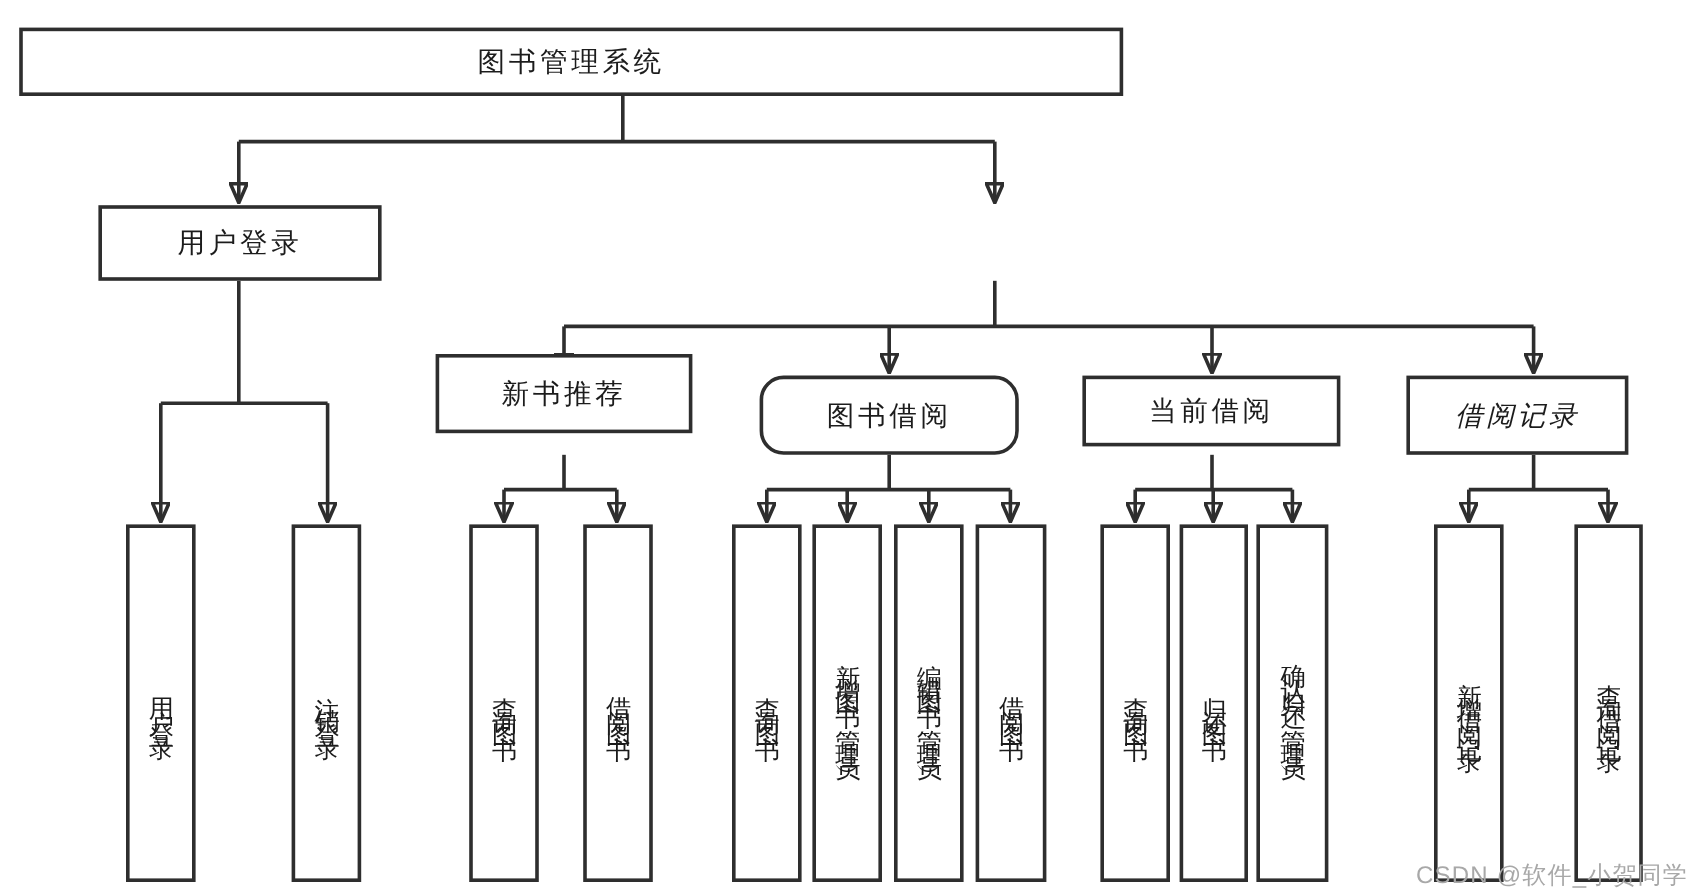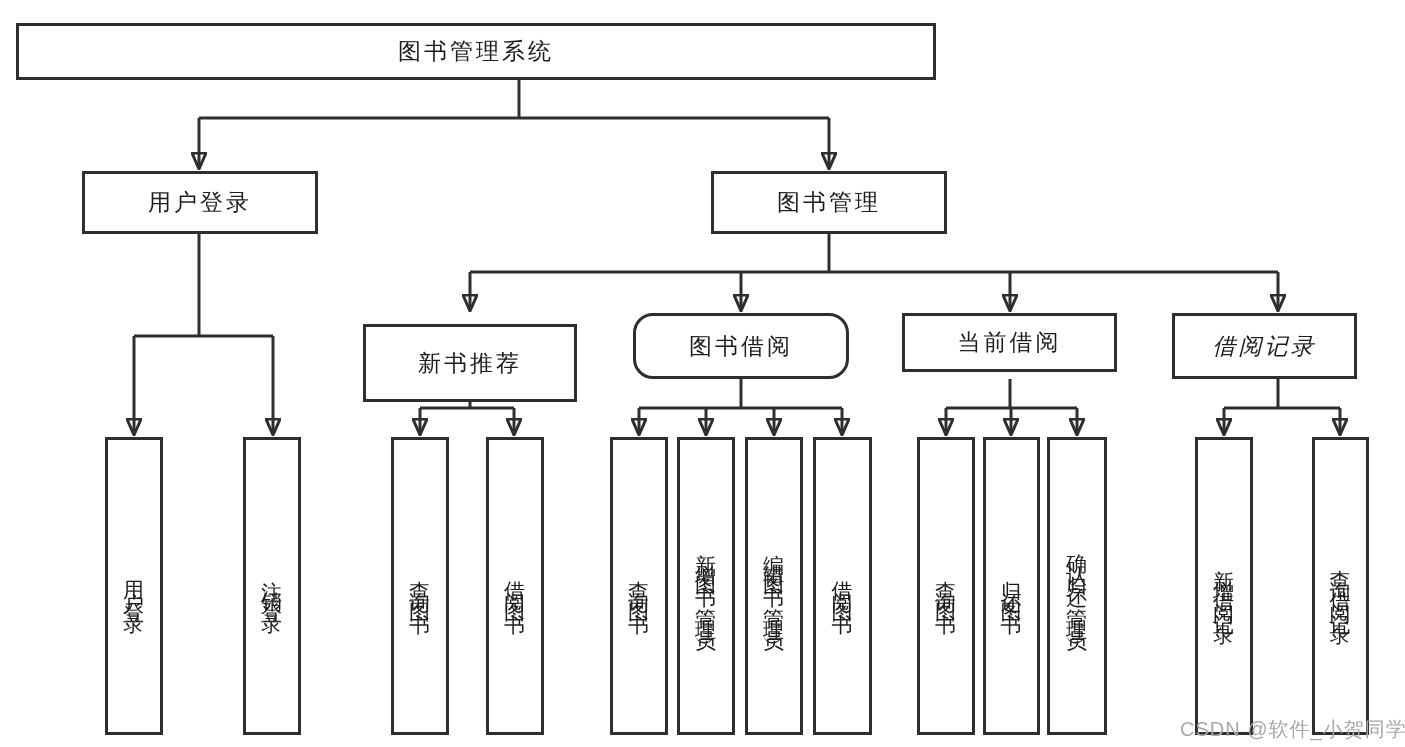--- a/index.html
+++ b/index.html
@@ -62,21 +62,21 @@
     color: var(--wm);
     white-space: nowrap;
     letter-spacing: 1px;
   }
 
   
   #n-root  { left: 16px;  top: 13px;  width: 920px; height: 57px; margin-top: 10px; }
   #n-login { left: 82px;  top: 171px; width: 236px;  height: 63px; }
   #n-mgmt  { left: 711px; top: 171px; width: 236px;  height: 63px; }
 
-  #n-rec   { left: 363px;  top: 324px; width: 214px; height: 78px; }
+  #n-rec   { left: 363px;  top: 295px; width: 214px; height: 66px; }
   #n-bor   { left: 633px;  top: 313px; width: 216px; height: 66px; border-radius: 20px; }
   #n-cur   { left: 902px;  top: 313px; width: 215px; height: 59px; }
   #n-his   { left: 1172px; top: 313px; width: 185px; height: 66px; font-style: italic; }
 
   .leaf { top: 437px; width: 58px; height: 298px; }
   #l-0  { left: 105px;  }
   #l-1  { left: 243px;  }
   #l-2  { left: 391px;  }
   #l-3  { left: 486px;  }
   #l-4  { left: 610px;  }
@@ -138,21 +138,20 @@
 
     <path d="M1278,379 V408"></path>
     <path d="M1224,408 H1340"></path>
     <path d="M1224,408 V434" marker-end="url(#arrow)"></path>
     <path d="M1340,408 V434" marker-end="url(#arrow)"></path>
   </svg>
 
   <div id="n-root" class="box hbox">图书管理系统</div>
 
   <div id="n-login" class="box hbox">用户登录</div>
-  <div id="n-mgmt" class="box hbox">图书管理</div>
 
   <div id="n-rec" class="box hbox">新书推荐</div>
   <div id="n-bor" class="box hbox">图书借阅</div>
   <div id="n-cur" class="box hbox">当前借阅</div>
   <div id="n-his" class="box hbox">借阅记录</div>
 
   <div id="l-0" class="box vbox leaf">
     <span>用户登录</span>
   </div>
   <div id="l-1" class="box vbox leaf">

